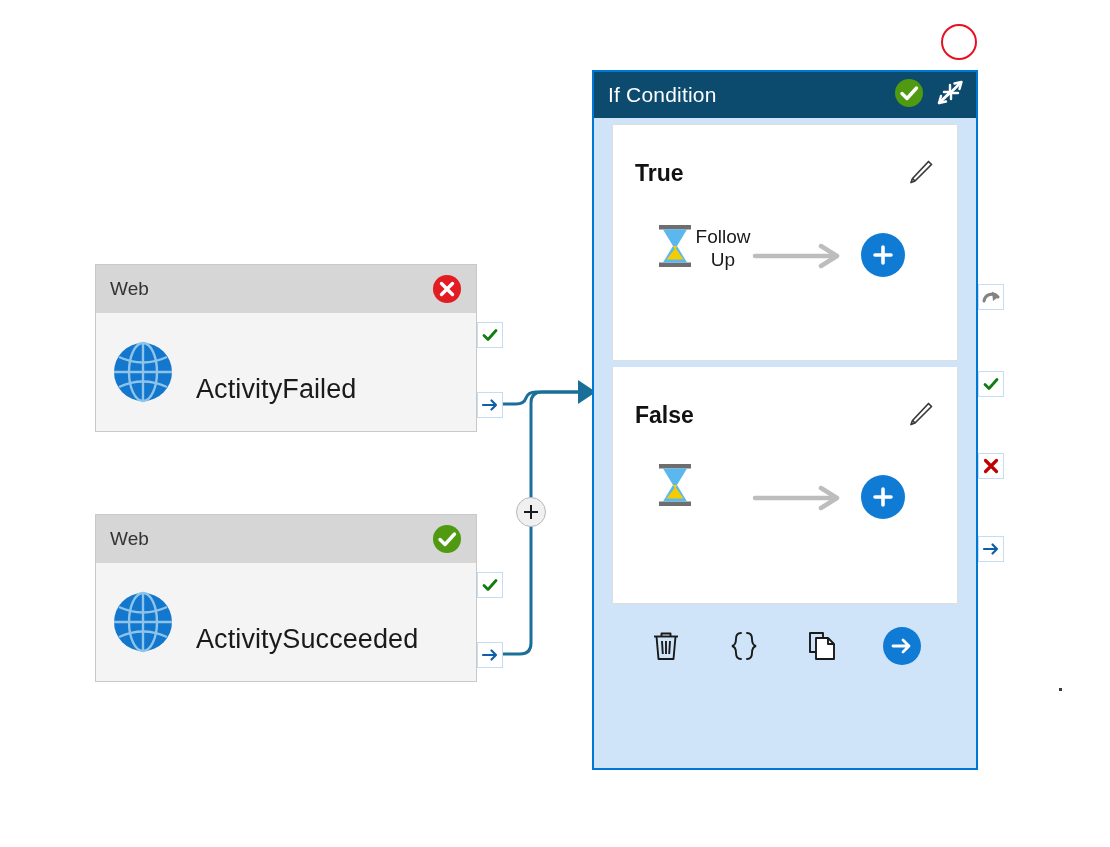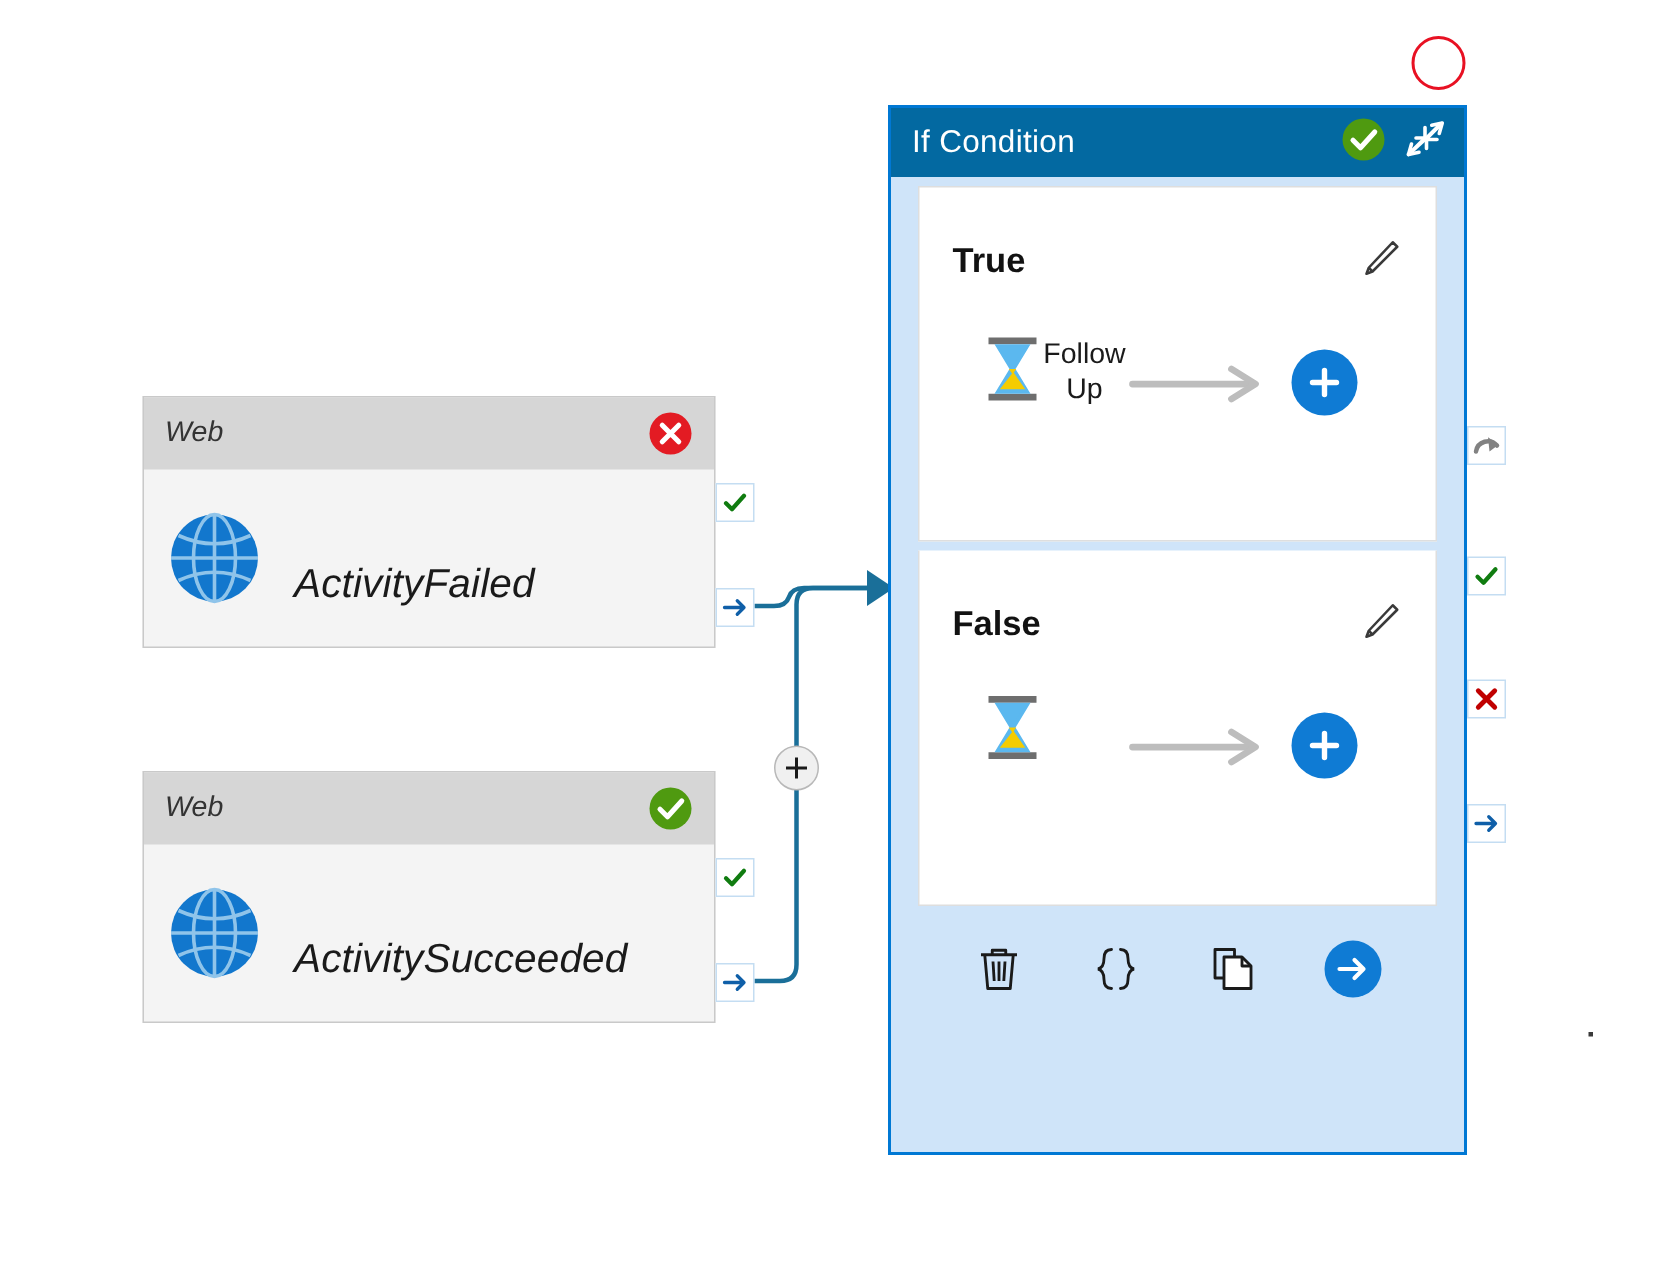--- a/index.html
+++ b/index.html
@@ -20,21 +20,20 @@
   }
 
   
   .activity-card {
     position: absolute;
     width: 382px;
     height: 168px;
     background: #f4f4f4;
     border: 1px solid #c9c9c9;
     box-sizing: border-box;
-    font-style: italic;
   }
   .card-header {
     position: relative;
     height: 48px;
     background: #d6d6d6;
     display: flex;
     align-items: center;
     padding: 0 10px 0 14px;
     box-sizing: border-box;
   }
@@ -92,21 +91,21 @@
     top: 70px;
     width: 386px;
     height: 700px;
     background: #cfe4f9;
     border: 2px solid #0078d4;
     box-sizing: border-box;
   }
   .panel-header {
     position: relative;
     height: 46px;
-    background: #0369a1;
+    background: #0c4a6e;
     display: flex;
     align-items: center;
     padding-left: 14px;
     box-sizing: border-box;
   }
   .panel-header-title {
     color: #ffffff;
     font-size: 21px;
     letter-spacing: .2px;
   }

